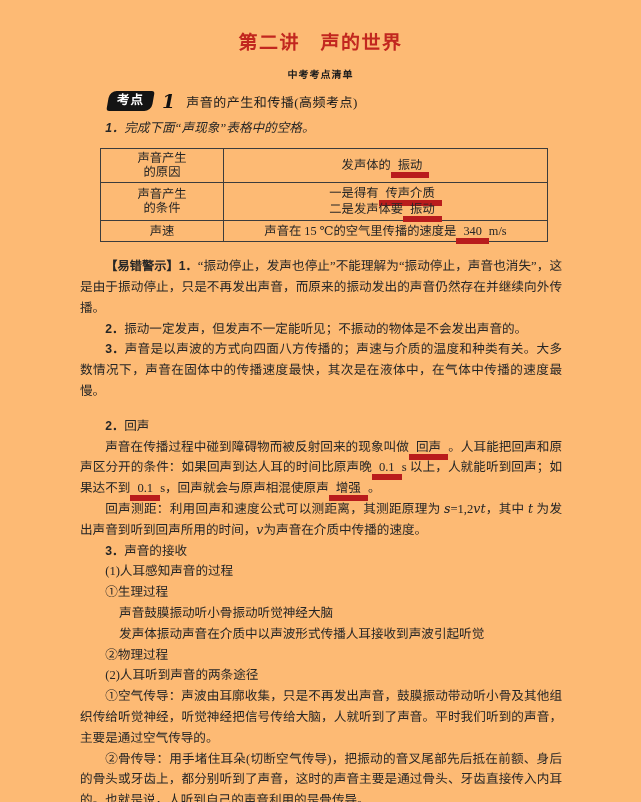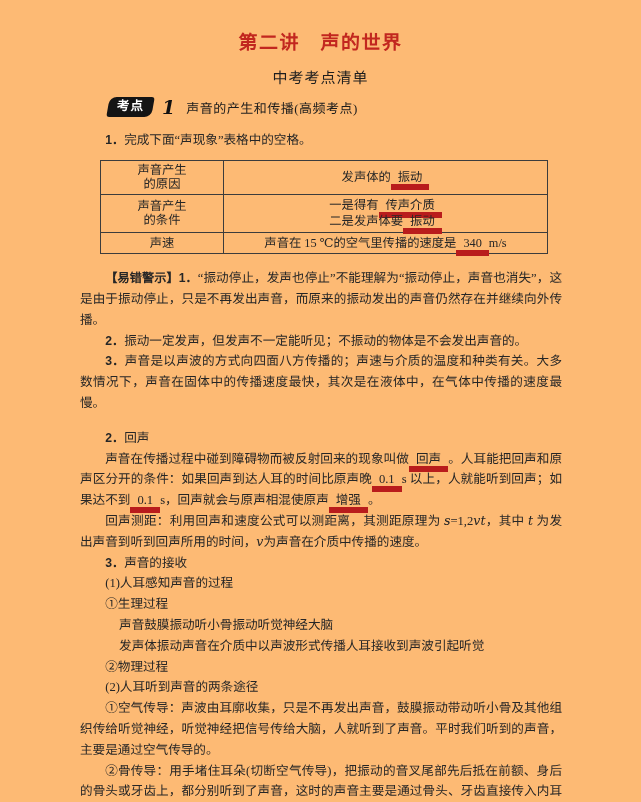--- a/index.html
+++ b/index.html
@@ -10,21 +10,21 @@
     color:#262626; padding-top:27px;
   }
   .title {
     margin:0; text-align:center;
     font-family:"Liberation Sans","DejaVu Sans",sans-serif;
     font-size:19px; font-weight:bold; letter-spacing:1.5px;
     color:#c2271f;
   }
   .subtitle {
     margin-top:12px; text-align:center;
-    font-size:15px; font-weight:normal; letter-spacing:1px; color:#1e1e1e;
+    font-size:10px; font-weight:bold; letter-spacing:1px; color:#1e1e1e;
   }
   .content { width:482px; margin-left:80px; margin-top:9px; }
   .kd-row { display:flex; align-items:center; margin-left:28px; height:22px; }
   .badge {
     display:inline-block; background:#141414; color:#fff;
     font-family:"Liberation Sans","DejaVu Sans",sans-serif;
     font-size:12.5px; font-weight:bold; line-height:17px;
     padding:1px 9px 2px; border-radius:7px 3px 7px 3px;
     transform:skewX(-10deg); letter-spacing:1px;
   }
@@ -32,21 +32,21 @@
   .kd-num {
     font-family:"DejaVu Serif",serif; font-style:italic; font-weight:bold;
     font-size:19px; margin:0 11px 0 9px; color:#111;
   }
   .kd-title { font-size:13px; color:#1c1c1c; letter-spacing:0.5px; }
   .para {
     margin:0; font-size:12.6px; line-height:20.8px;
     text-align:justify; text-indent:2em; color:#262626;
   }
   .para b { font-family:"Liberation Sans","DejaVu Sans",sans-serif; font-size:12.2px; }
-  .q { margin-top:12px; }
+  .q { margin-top:6px;font-style:italic; }
   .gap-md { margin-top:14px; }
   .ind3 { text-indent:3.1em; }
   .blank-table {
     border-collapse:collapse; margin:9px 0 0 20px; width:448px;
     table-layout:fixed;
   }
   .blank-table td {
     border:1px solid #3c3c3c; font-size:12.3px; text-align:center;
     vertical-align:middle; padding:2px 4px;
   }

